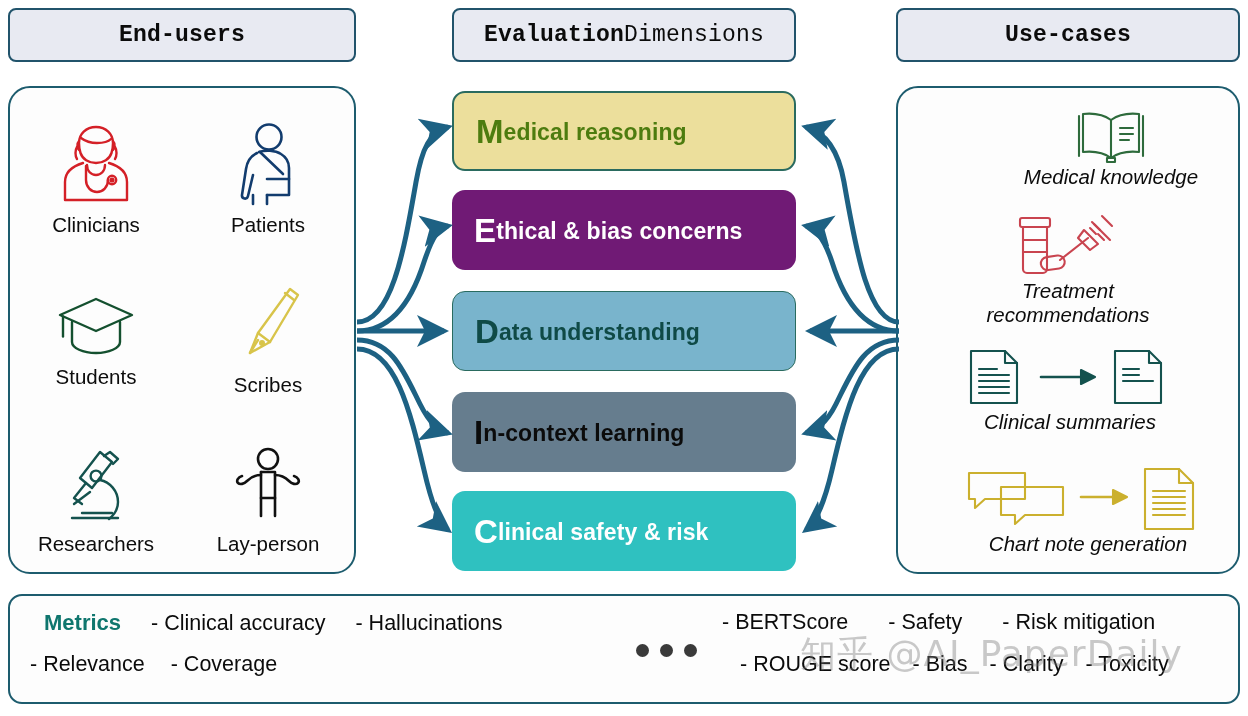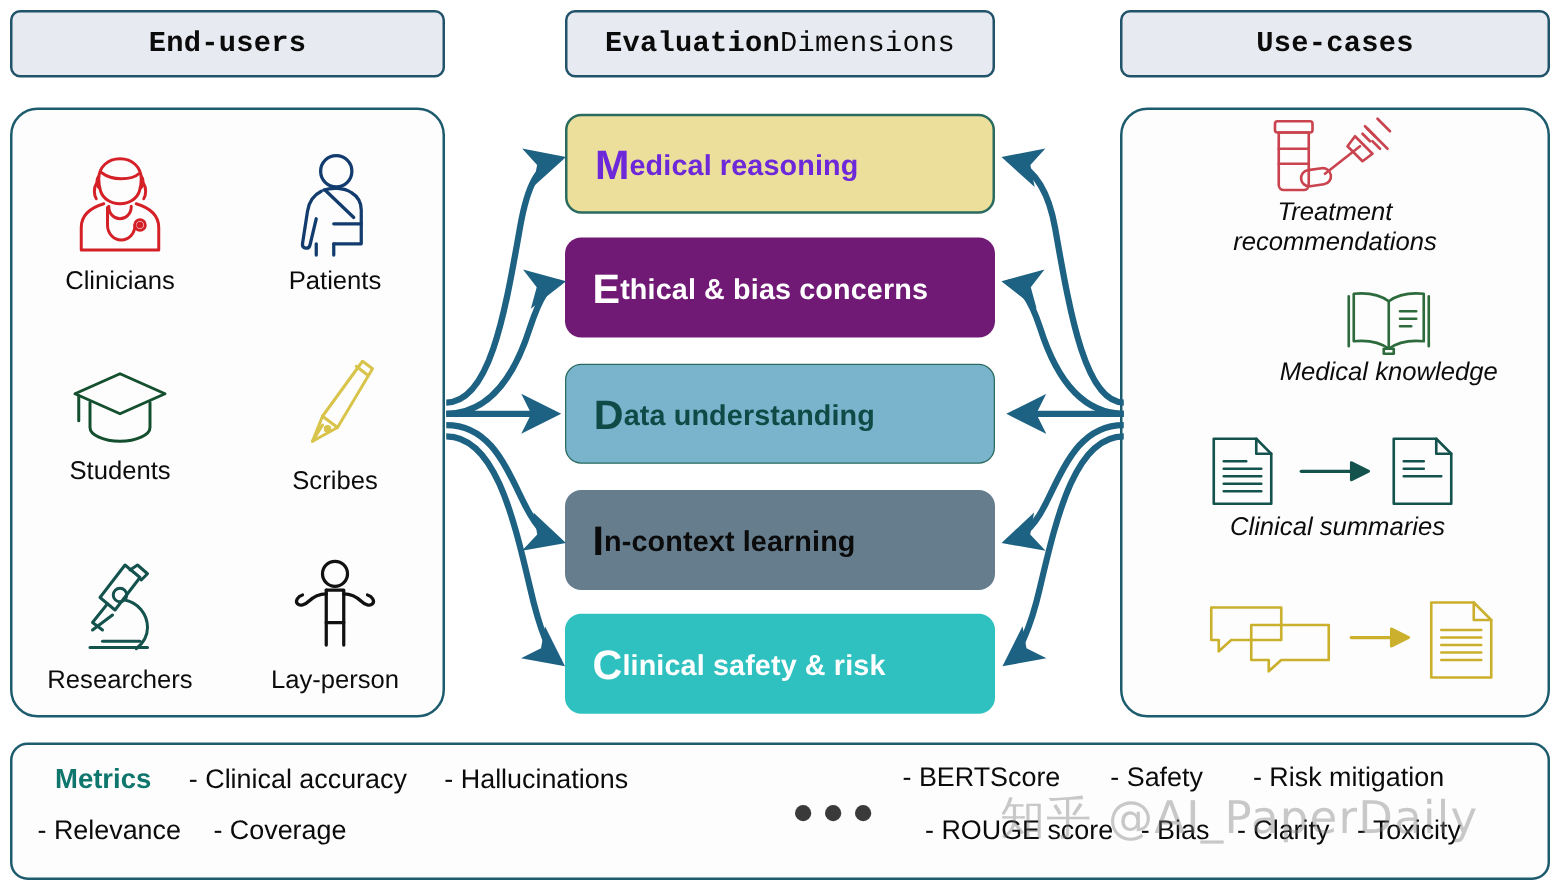--- a/index.html
+++ b/index.html
@@ -52,21 +52,21 @@
   .uc-4{align-items:center;padding-left:40px;}
 
   
   .dim{
     position:absolute;left:452px;width:344px;height:80px;box-sizing:border-box;
     border-radius:13px;display:flex;align-items:center;
     padding-left:22px;
   }
   .dim .t{font-size:23px;font-weight:600;letter-spacing:.1px;line-height:1;}
   .dim .t .cap{font-size:33px;font-weight:700;vertical-align:-3px;}
-  #dim-0{top:91px;background:#ecdf9c;border:2px solid #2a6b5f;color:#6d28d9;}
+  #dim-0{top:91px;background:#ecdf9c;border:2px solid #2a6b5f;color:#4d7c0f;}
   #dim-1{top:190px;background:#701a75;color:#ffffff;}
   #dim-2{top:291px;background:#79b4cc;border:1.5px solid #2a6b5f;color:#0f4a46;}
   #dim-3{top:392px;background:#667d8e;color:#0b0b0b;}
   #dim-4{top:491px;background:#2fc1c0;color:#ffffff;}
 
   
   #metrics{
     position:absolute;left:8px;top:594px;width:1232px;height:110px;box-sizing:border-box;
     background:#fdfdfd;border:2.5px solid #1d5c6e;border-radius:14px;
   }
@@ -211,51 +211,51 @@
   </div>
   <div class="dim" id="dim-3">
     <div class="t"><span class="cap">I</span><span>n-context learning</span></div>
   </div>
   <div class="dim" id="dim-4">
     <div class="t"><span class="cap">C</span><span>linical safety &amp; risk</span></div>
   </div>
 
   <div class="panel" id="panel-use">
     <div class="ugrid2">
+
+      <div class="ucase uc-2">
+        <svg class="ico" width="80" height="56" viewBox="0 0 80 56">
+          <g fill="none" stroke="#2e6b3c" stroke-width="2.1" stroke-linecap="round" stroke-linejoin="round">
+            <path d="M40 12C32 6 22 5 12 6v38c10-1 20 0 28 6 8-6 18-7 28-6V6c-10-1-20 0-28 6z"></path>
+            <path d="M40 12v38"></path>
+            <path d="M8 8v40M72 8v40"></path>
+            <path d="M36 50h8v4h-8z"></path>
+            <path d="M49 20h13M49 26h13M49 32h9"></path>
+          </g>
+        </svg>
+        <div class="lbl">Medical knowledge</div>
+      </div>
 
       <div class="ucase uc-1">
         <svg class="ico" width="128" height="66" viewBox="0 0 128 66">
           <g fill="none" stroke="#c9444f" stroke-width="2.1" stroke-linecap="round" stroke-linejoin="round">
             <rect x="16" y="6" width="30" height="9" rx="2"></rect>
             <path d="M19 15h24v42a4 4 0 0 1-4 4H23a4 4 0 0 1-4-4z"></path>
             <path d="M19 28h24M19 40h24"></path>
             <rect x="36" y="46" width="24" height="13" rx="6.5" transform="rotate(-8 36 46)"></rect>
             <path d="M56 48 84 26"></path>
             <path d="M80 18l14 14-8 6-12-12z"></path>
             <path d="M88 10l18 18"></path>
             <path d="M98 4l10 10"></path>
             <path d="M86 16l6 6M90 12l6 6M94 22l6 6"></path>
           </g>
         </svg>
         <div class="lbl" style="max-width:230px;">Treatment recommendations</div>
       </div>
 
-      <div class="ucase uc-2">
-        <svg class="ico" width="80" height="56" viewBox="0 0 80 56">
-          <g fill="none" stroke="#2e6b3c" stroke-width="2.1" stroke-linecap="round" stroke-linejoin="round">
-            <path d="M40 12C32 6 22 5 12 6v38c10-1 20 0 28 6 8-6 18-7 28-6V6c-10-1-20 0-28 6z"></path>
-            <path d="M40 12v38"></path>
-            <path d="M8 8v40M72 8v40"></path>
-            <path d="M36 50h8v4h-8z"></path>
-            <path d="M49 20h13M49 26h13M49 32h9"></path>
-          </g>
-        </svg>
-        <div class="lbl">Medical knowledge</div>
-      </div>
-
       <div class="ucase uc-3">
         <svg class="ico" width="230" height="62" viewBox="0 0 230 62">
           <g fill="none" stroke="#14524e" stroke-width="2.1" stroke-linecap="round" stroke-linejoin="round">
             <path d="M16 4h34l12 12v40H16z"></path>
             <path d="M50 4v12h12"></path>
             <path d="M24 22h18M24 28h30M24 34h30M24 40h30M24 46h30"></path>
             <path d="M86 30h42" stroke-width="2.6"></path>
             <path d="M126 23l14 7-14 7z" fill="#14524e"></path>
             <path d="M160 4h34l12 12v40h-46z"></path>
             <path d="M194 4v12h12"></path>
@@ -270,20 +270,21 @@
           <g fill="none" stroke="#cbb02e" stroke-width="2.1" stroke-linecap="round" stroke-linejoin="round">
             <path d="M6 6h56v26H22l-10 9v-9H6z"></path>
             <path d="M38 20h62v28H62l-10 9v-9H38z"></path>
             <path d="M118 30h34" stroke-width="2.6"></path>
             <path d="M150 23l14 7-14 7z" fill="#cbb02e"></path>
             <path d="M182 2h34l14 14v46h-48z"></path>
             <path d="M216 2v14h14"></path>
             <path d="M190 24h32M190 30h32M190 36h32M190 42h32M190 48h32"></path>
           </g>
         </svg>
+        <div class="lbl">Chart note generation</div>
       </div>
 
     </div>
   </div>
 
   <svg class="arrows">
     <defs>
       <marker id="ah" markerWidth="7" markerHeight="7" refX="5.4" refY="3.5" orient="auto">
         <path d="M0,0.3 L6.4,3.5 L0,6.7 L1.6,3.5 Z" fill="#1d6183"></path>
       </marker>

